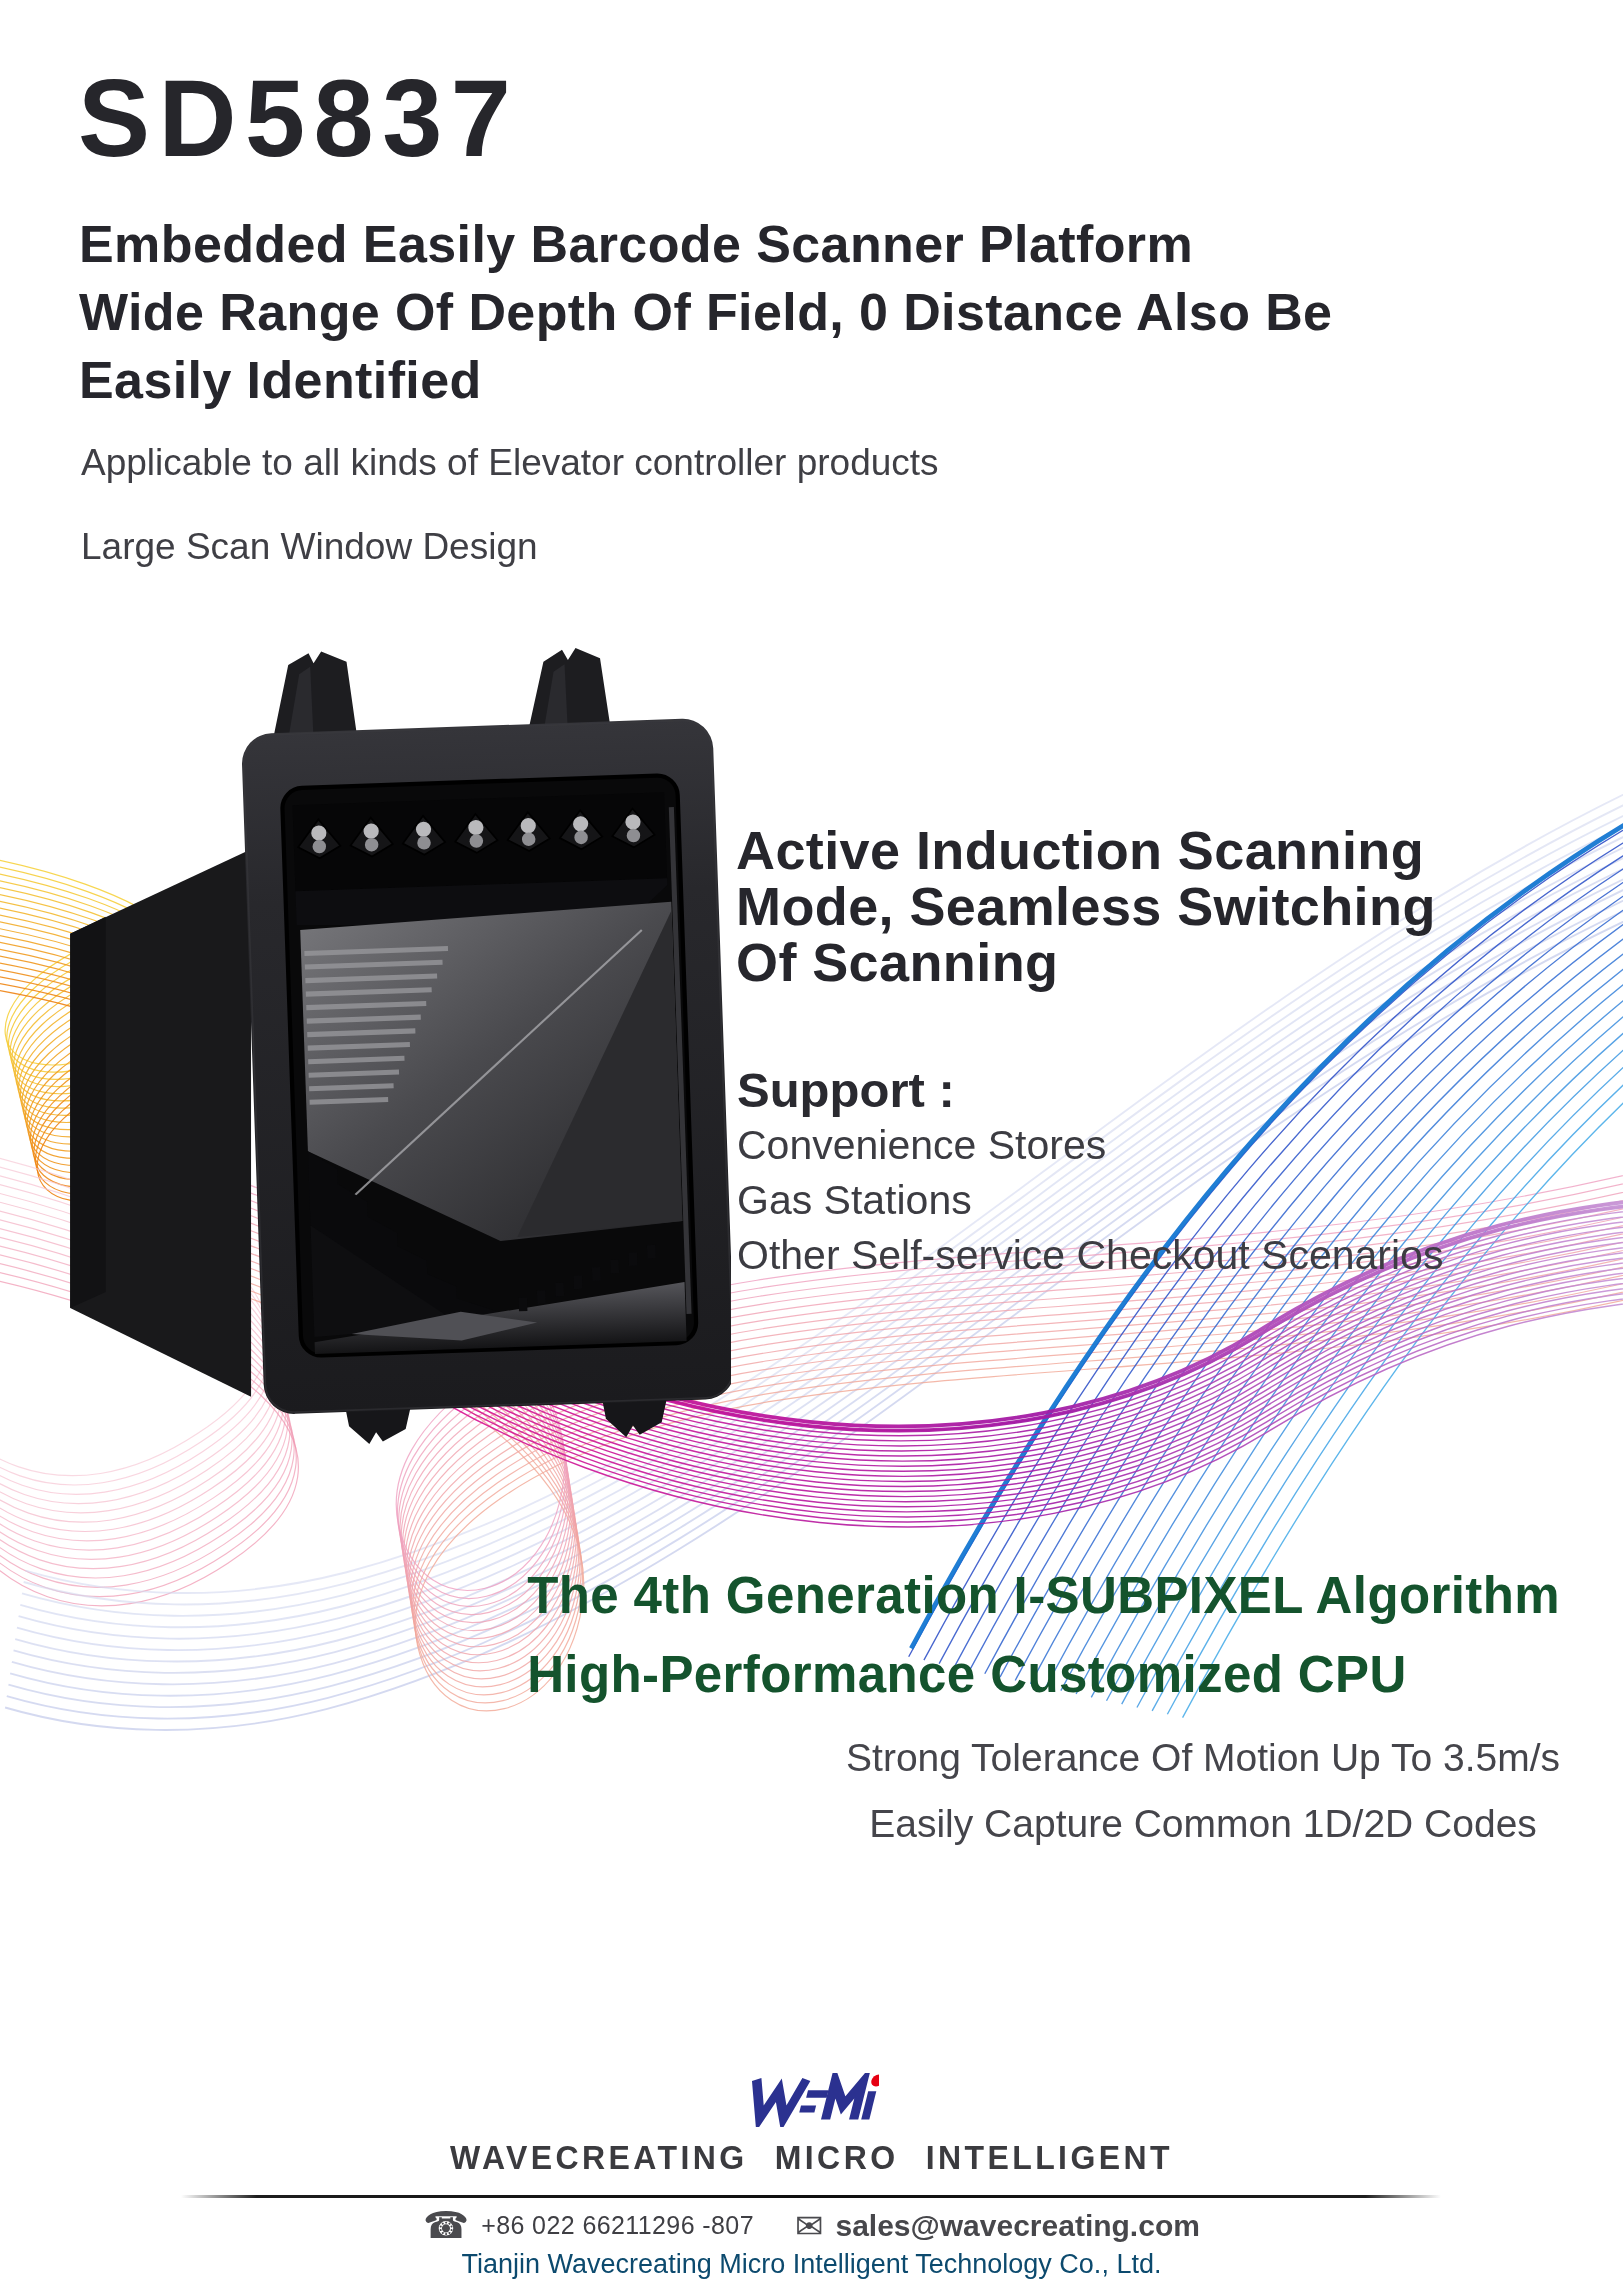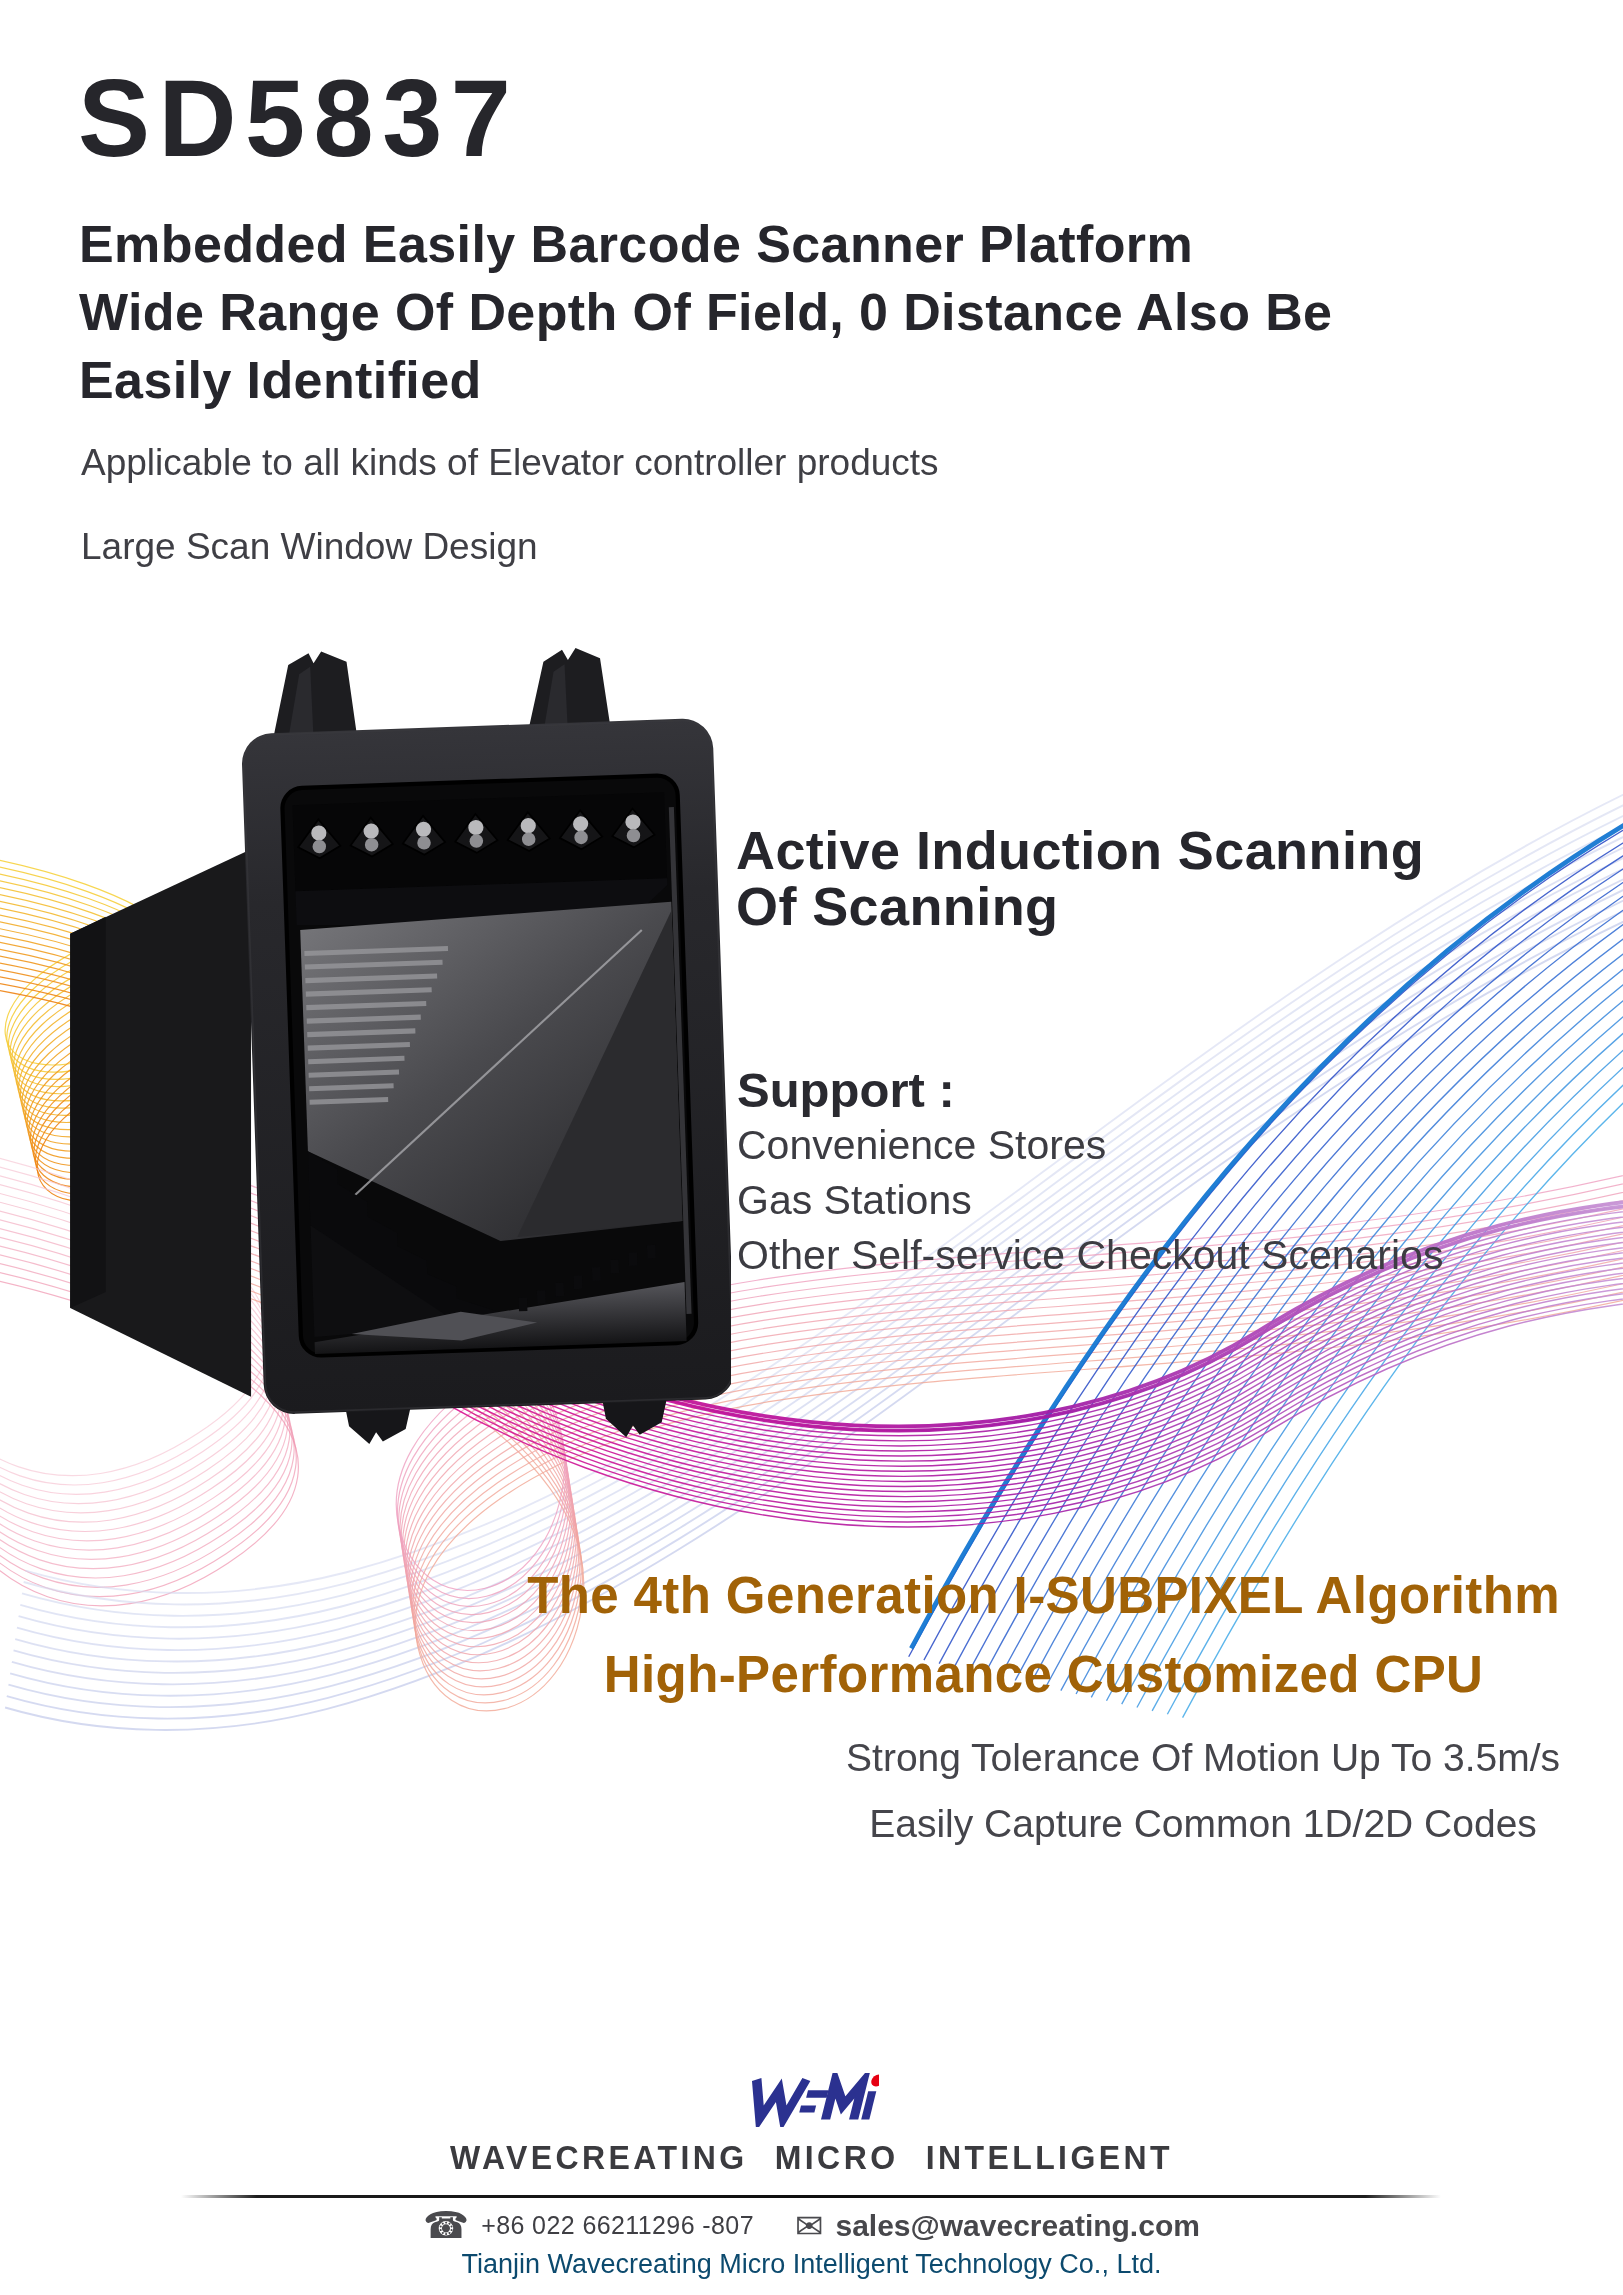--- a/index.html
+++ b/index.html
@@ -13,22 +13,22 @@
   .hero-sub{left:81px;top:421px;font-size:37px;font-weight:300;line-height:84px;
     color:#3f3f45;white-space:nowrap;z-index:3;}
   .waves-svg{left:0;top:0;width:1623px;height:2295px;z-index:1;pointer-events:none;}
   .device-svg{left:55px;top:636px;width:676px;height:816px;z-index:2;}
   .f1-title{left:736px;top:822px;font-size:54px;font-weight:700;line-height:56px;
     letter-spacing:0.4px;color:#26262c;white-space:nowrap;z-index:3;}
   .f1-support-label{left:737px;top:1062px;font-size:49px;font-weight:700;color:#2a2a30;
     white-space:nowrap;z-index:3;}
   .f1-items{left:737px;top:1118px;font-size:41px;font-weight:300;line-height:55px;
     color:#3c3c42;white-space:nowrap;z-index:3;}
-  .f2-title{right:63px;top:1556px;text-align:center;font-size:51px;font-weight:700;
-    line-height:79px;letter-spacing:0.4px;color:#a16207;white-space:nowrap;z-index:3;}
+  .f2-title{right:63px;top:1556px;text-align:left;font-size:51px;font-weight:700;
+    line-height:79px;letter-spacing:0.4px;color:#14532d;white-space:nowrap;z-index:3;}
   .f2-sub{right:63px;top:1725px;text-align:center;font-size:39px;font-weight:300;
     line-height:66px;color:#45454b;white-space:nowrap;z-index:3;}
   .logo-svg{left:744px;top:2073px;width:135px;height:54px;z-index:3;}
   .brand-name{left:0;right:0;top:2139px;text-align:center;font-size:32px;font-weight:700;
     letter-spacing:3.4px;word-spacing:15px;color:#3b3b3f;transform:scaleY(1.06);z-index:3;}
   .divider{left:181px;top:2195px;width:1260px;height:2.5px;z-index:3;
     background:linear-gradient(90deg,rgba(20,20,20,0) 0%,#1d1d1d 6%,#0e0e0e 50%,#1d1d1d 94%,rgba(20,20,20,0) 100%);}
   .contact-row{left:0;right:0;top:2207px;display:flex;justify-content:center;align-items:center;
     gap:12px;color:#48484d;z-index:3;}
   .phone-glyph{font-size:37px;line-height:37px;color:#4a4a4e;}
@@ -272,20 +272,21 @@
         <path d="M296 822 L296 690 L470 814 Z" fill="#0e0e10"></path>
         <path d="M296 828 L736 772 L736 842 L296 842 Z" fill="url(#gFloor)"></path>
         <path d="M340 820 L470 798 L560 814 L470 832 Z" fill="#505055"></path>
         <path d="M544 800 v-16 M566 792 v-16 M588 784 v-16 M610 776 v-16 M632 767 v-16 M654 759 v-16 M676 751 v-16 M698 743 v-16" stroke="#0b0b0d" stroke-width="10"></path>
       </g>
     </g>
   </svg>
 
   <div class="abs f1-title">
     <div>Active Induction Scanning</div>
+    <div>Mode, Seamless Switching</div>
     <div>Of Scanning</div>
   </div>
   <div class="abs f1-support-label">Support :</div>
   <div class="abs f1-items">
     <div>Convenience Stores</div>
     <div>Gas Stations</div>
     <div>Other Self-service Checkout Scenarios</div>
   </div>
 
   <div class="abs f2-title">

